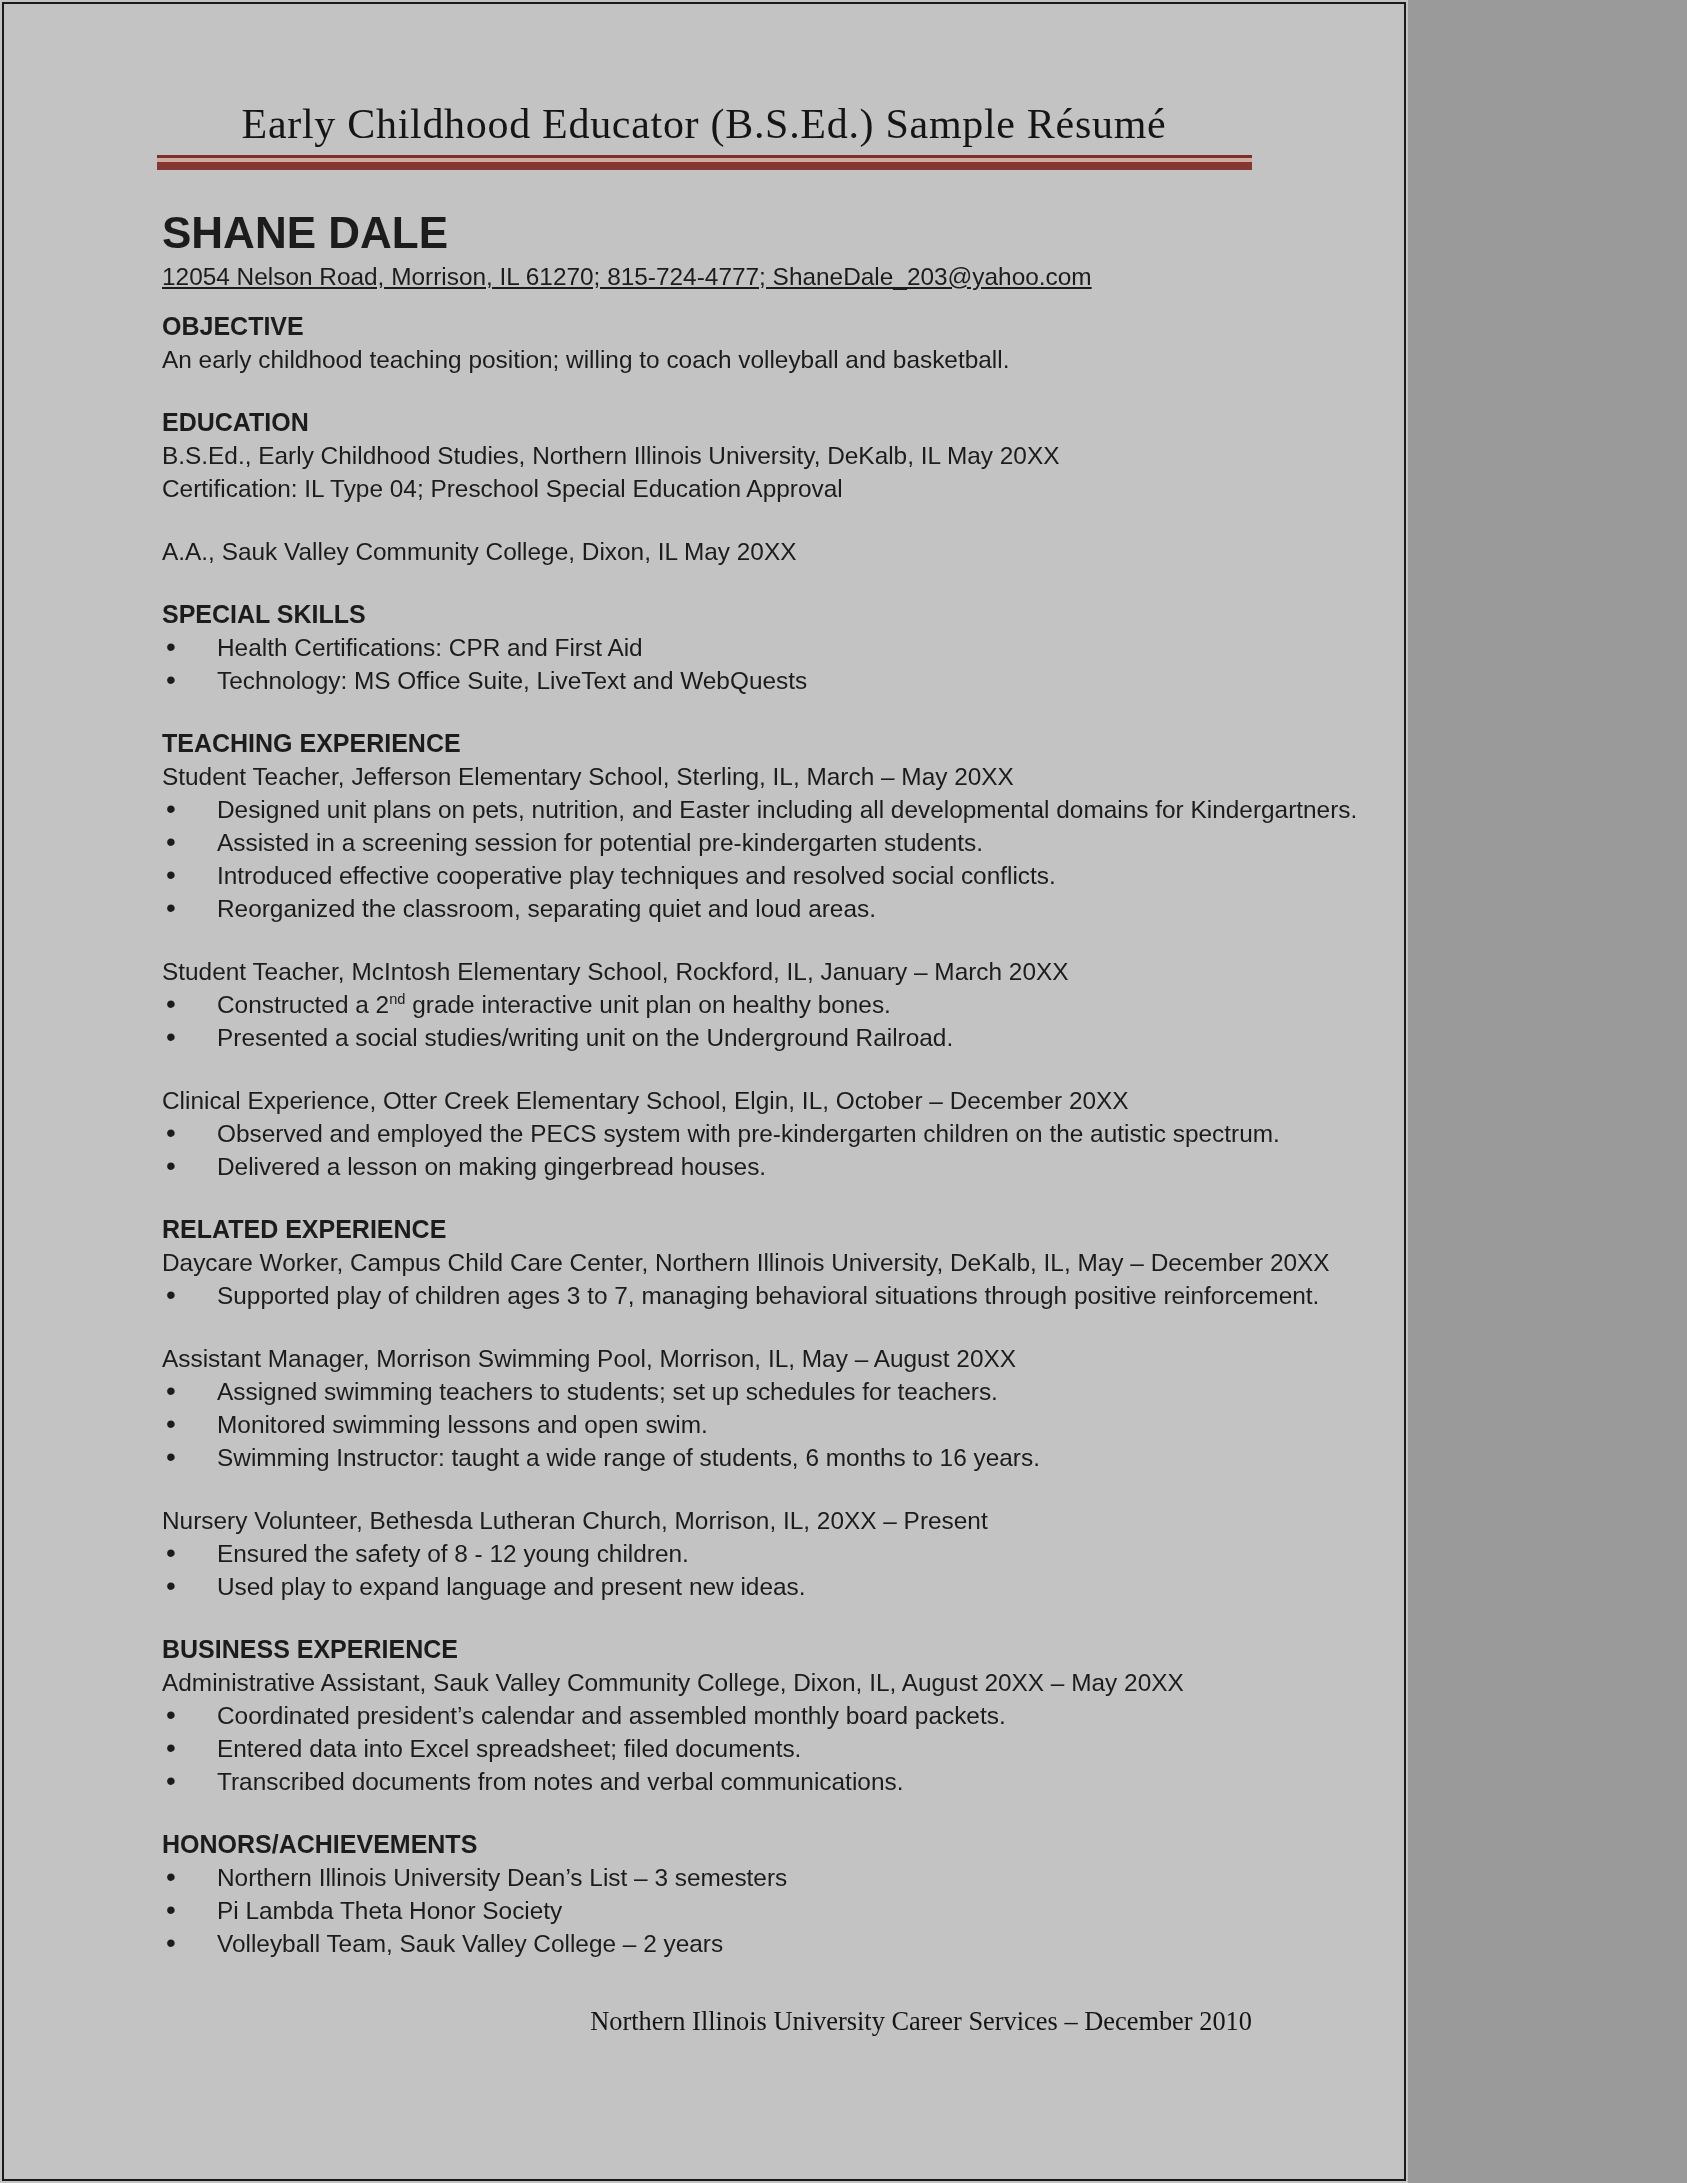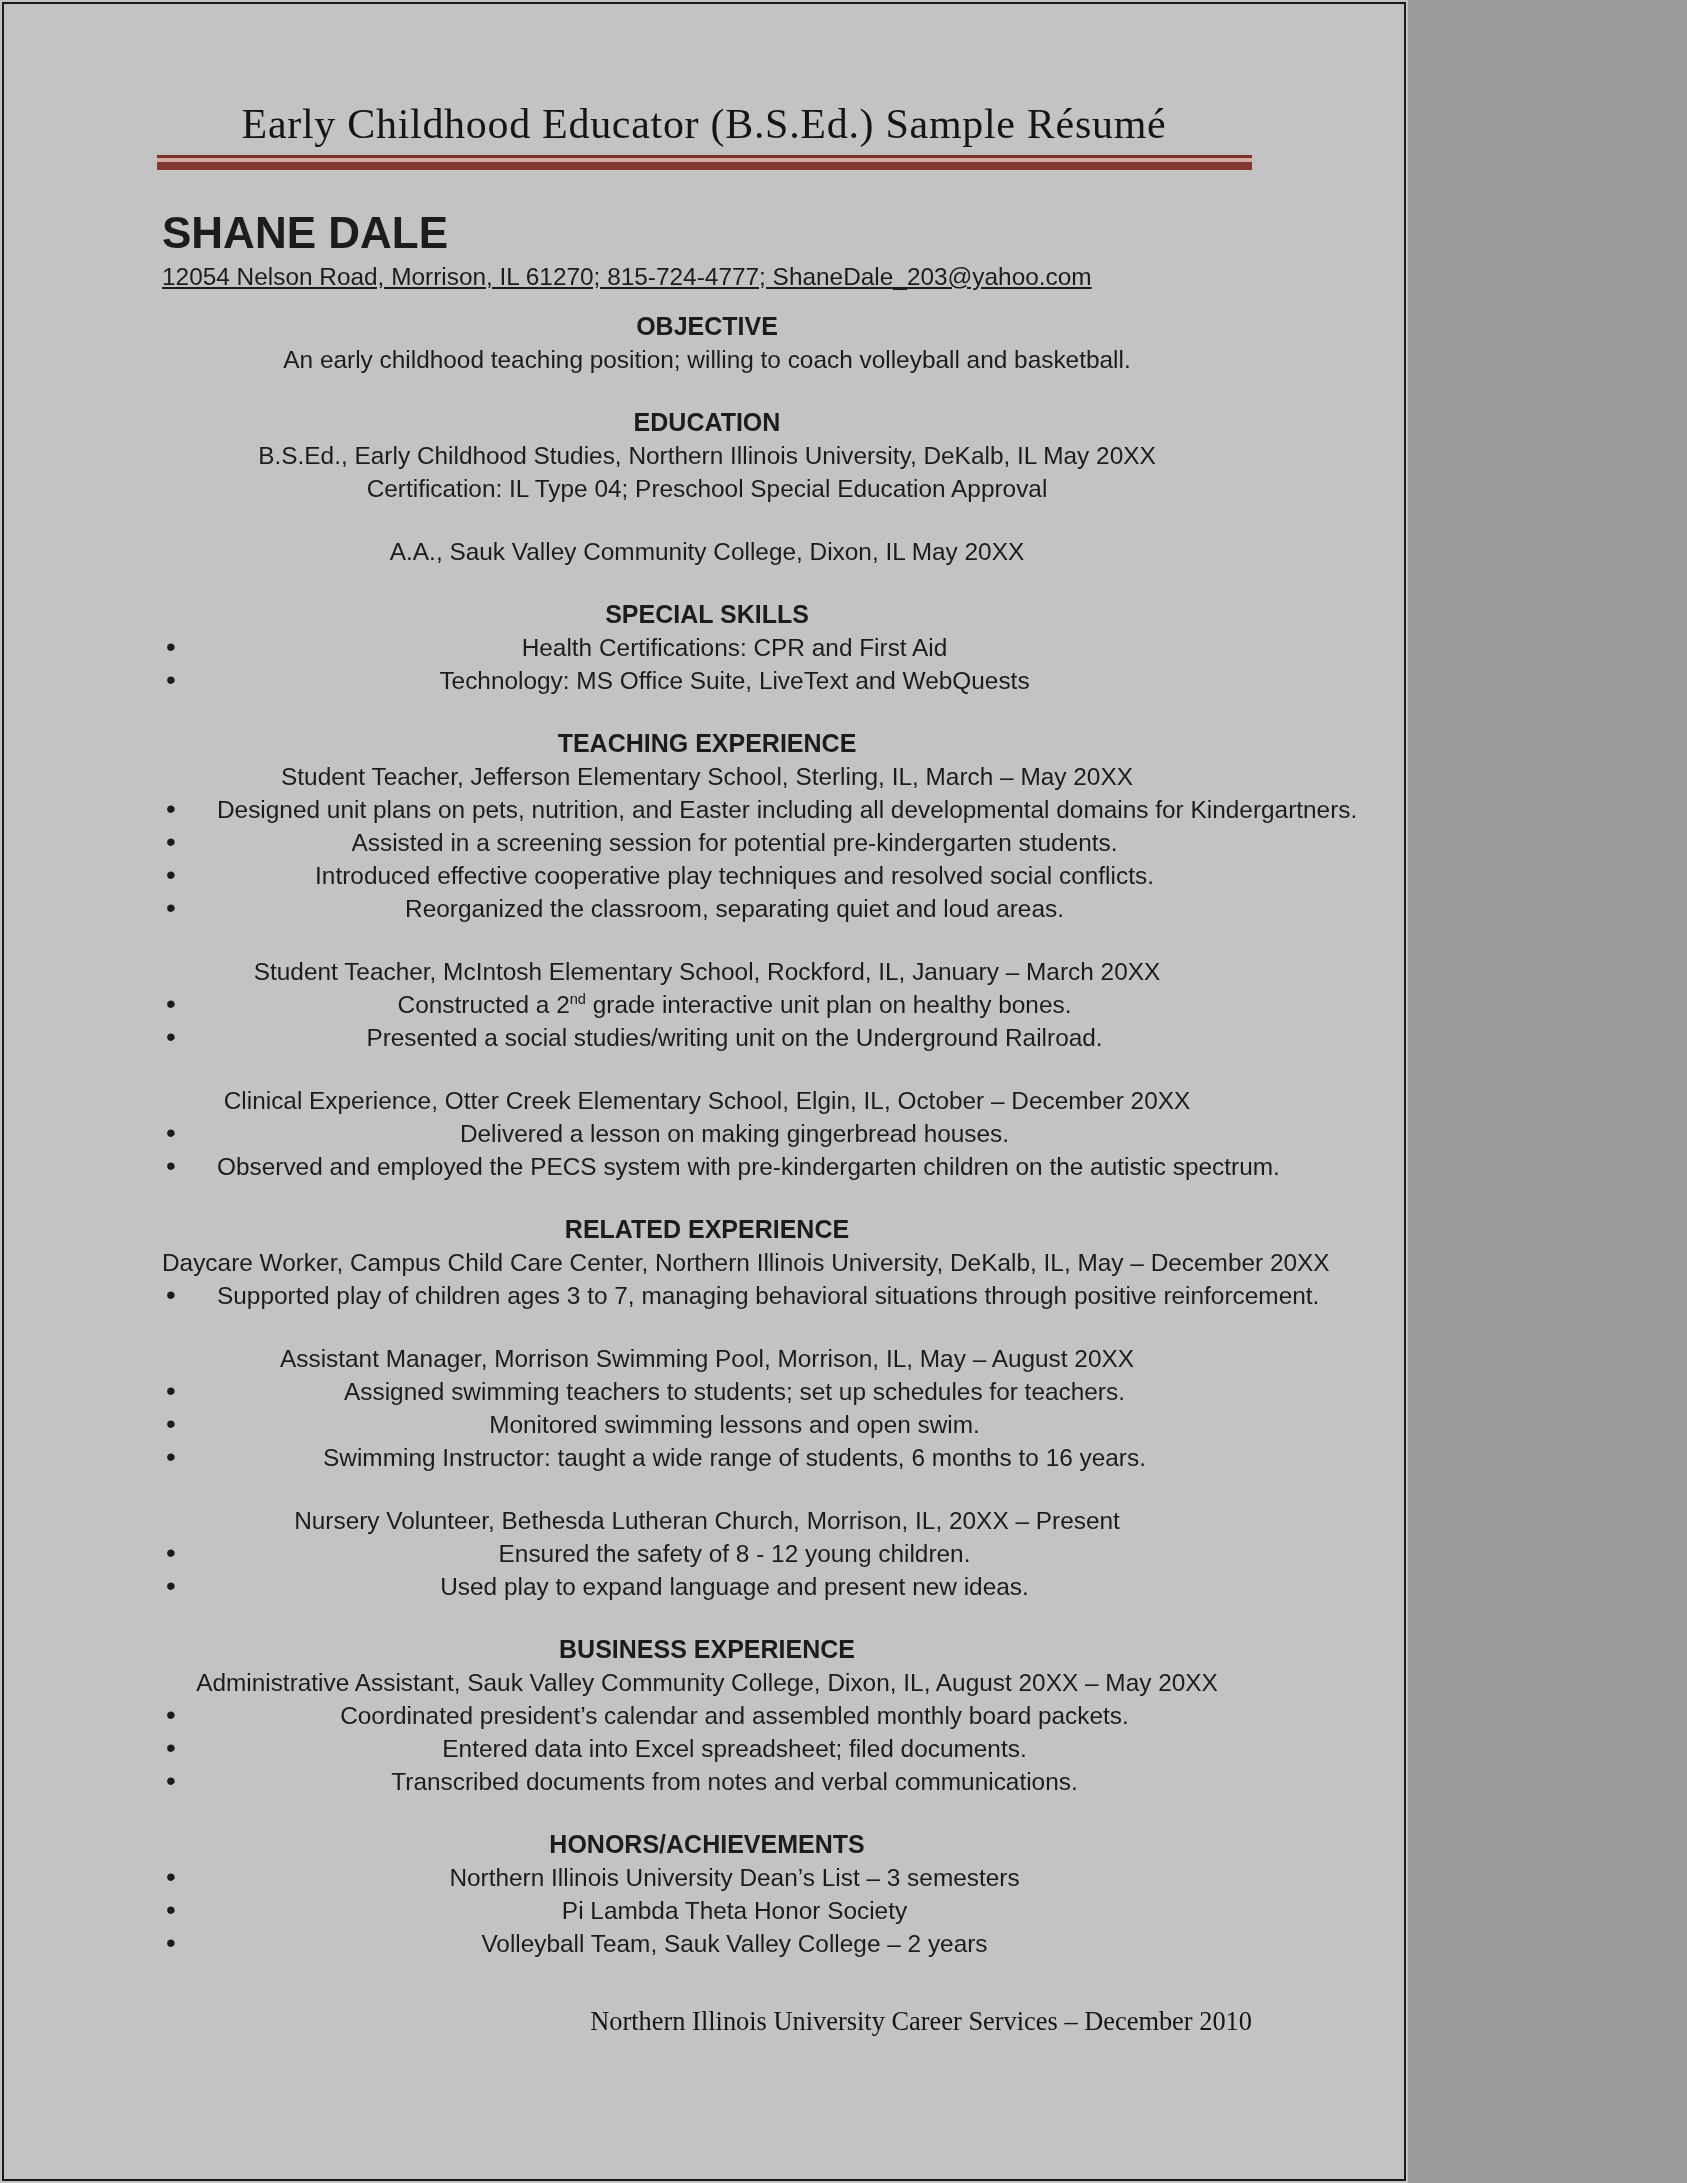--- a/index.html
+++ b/index.html
@@ -14,21 +14,21 @@
     font-size:42px;line-height:53px;color:#151515;letter-spacing:0.7px;
   }
   .title-rule{
     margin:4px 156px 0 157px;height:15px;
     background:linear-gradient(to bottom,#7e2f28 0 3.3px,#cfaba2 3.3px 6.6px,#853831 6.6px 15px);
   }
   .content{padding:38px 156px 0 162px;}
   .name{font-weight:700;font-size:44px;line-height:49px;}
   .contact{font-size:24.4px;line-height:34px;margin-top:3px;text-decoration:underline;}
   .sections{margin-top:16px;}
-  section{margin:0;padding:0;text-align:center;}
+  section{margin:0;padding:0;}
   .row{margin:0;font-size:24.4px;line-height:33px;white-space:nowrap;}
   h2.row{font-size:25px;}
   .hdr{font-weight:700;}
   .b{font-weight:400;}
   .gap{height:30px;}
   .bullet{position:relative;padding-left:55px;}
   .bullet::before{content:"\2022";position:absolute;left:4px;top:-0.7px;font-size:28px;}
   sup{font-size:0.6em;vertical-align:super;line-height:0;}
   .footer{
     position:absolute;top:2005px;right:156px;
@@ -86,22 +86,22 @@
 
         <div class="gap"></div>
 
         <p class="row"><span class="b">Student Teacher</span><span>, McIntosh Elementary School, Rockford, IL, January – March 20XX</span></p>
         <p class="row bullet"><span>Constructed a 2</span><sup>nd</sup><span> grade interactive unit plan on healthy bones.</span></p>
         <p class="row bullet">Presented a social studies/writing unit on the Underground Railroad.</p>
 
         <div class="gap"></div>
 
         <p class="row"><span class="b">Clinical Experience</span><span>, Otter Creek Elementary School, Elgin, IL, October – December 20XX</span></p>
+        <p class="row bullet">Observed and employed the PECS system with pre-kindergarten children on the autistic spectrum.</p>
         <p class="row bullet">Delivered a lesson on making gingerbread houses.</p>
-        <p class="row bullet">Observed and employed the PECS system with pre-kindergarten children on the autistic spectrum.</p>
       </section>
 
       <div class="gap"></div>
 
       <section>
         <h2 class="row hdr">RELATED EXPERIENCE</h2>
 
         <p class="row"><span class="b">Daycare Worker</span><span>, Campus Child Care Center, Northern Illinois University, DeKalb, IL, May – December 20XX</span></p>
         <p class="row bullet">Supported play of children ages 3 to 7, managing behavioral situations through positive reinforcement.</p>
 

